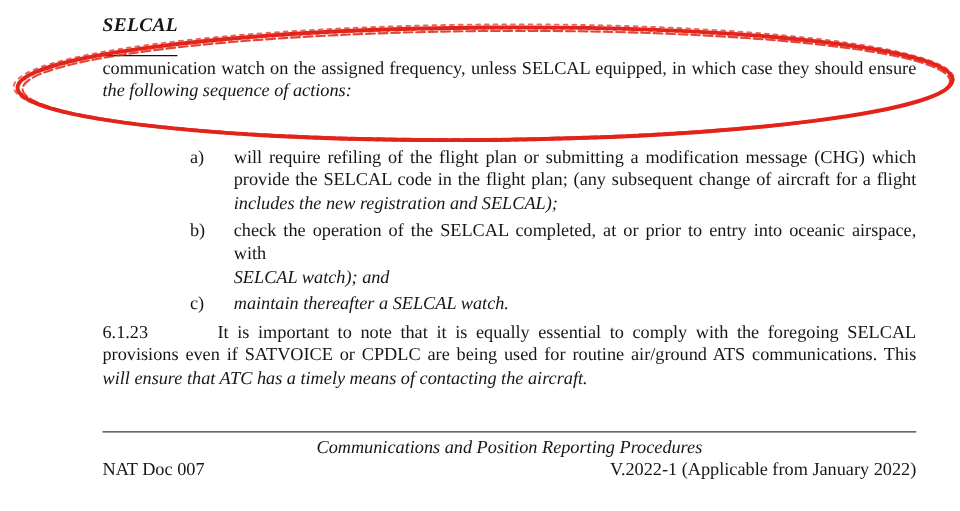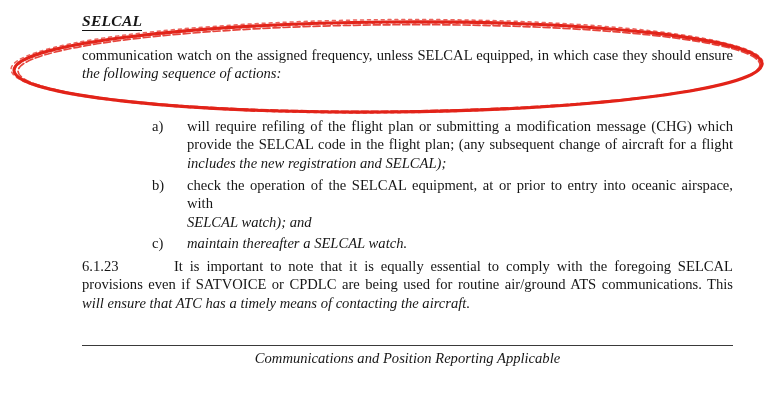--- a/index.html
+++ b/index.html
@@ -15,21 +15,21 @@
   .abs { position: absolute; }
 
   
   .heading {
     left: 82px; top: 12px;
     font-size: 15.5px;
     font-weight: bold;
     font-style: italic;
     letter-spacing: 0.3px;
   }
-  .heading .underline { border-bottom: 1.6px solid #141414; padding-bottom: 1px; }
+  .heading .underline { border-bottom: 1.6px solid #141414; padding-bottom: 15px; }
 
   
   .para { left: 82px; width: 651px; }
   .pline {
     font-size: 14.6px;
     line-height: 18.4px;
     text-align: justify;
     text-align-last: justify;
     white-space: normal;
   }
@@ -97,31 +97,35 @@
 
   <div class="abs item" style="top:117px">
     <span class="marker">a)</span>
     <div class="pline">will require refiling of the flight plan or submitting a modification message (CHG) which</div>
     <div class="pline">provide the SELCAL code in the flight plan; (any subsequent change of aircraft for a flight</div>
     <div class="pline">includes the new registration and SELCAL);</div>
   </div>
 
   <div class="abs item" style="top:176px">
     <span class="marker">b)</span>
-    <div class="pline">check the operation of the SELCAL equipment, at or prior to entry into oceanic airspace, with</div>
+    <div class="pline">check the operation of the SELCAL completed, at or prior to entry into oceanic airspace, with</div>
     <div class="pline">SELCAL watch); and</div>
   </div>
 
   <div class="abs item" style="top:234px">
     <span class="marker">c)</span>
     <div class="pline">maintain thereafter a SELCAL watch.</div>
   </div>
 
   <div class="abs para" style="top:257px">
     <div class="pline"><span class="pnum">6.1.23</span><span>It is important to note that it is equally essential to comply with the foregoing SELCAL</span></div>
     <div class="pline">provisions even if SATVOICE or CPDLC are being used for routine air/ground ATS communications. This</div>
     <div class="pline">will ensure that ATC has a timely means of contacting the aircraft.</div>
   </div>
 
   <div class="abs rule"></div>
-  <div class="abs ftitle">Communications and Position Reporting Applicable</div>
+  <div class="abs ftitle">Communications and Position Reporting Procedures</div>
+  <div class="abs frow">
+    <span>NAT Doc 007</span>
+    <span>V.2022-1 (Applicable from January 2022)</span>
+  </div>
 
 </div>
 
 </body></html>

